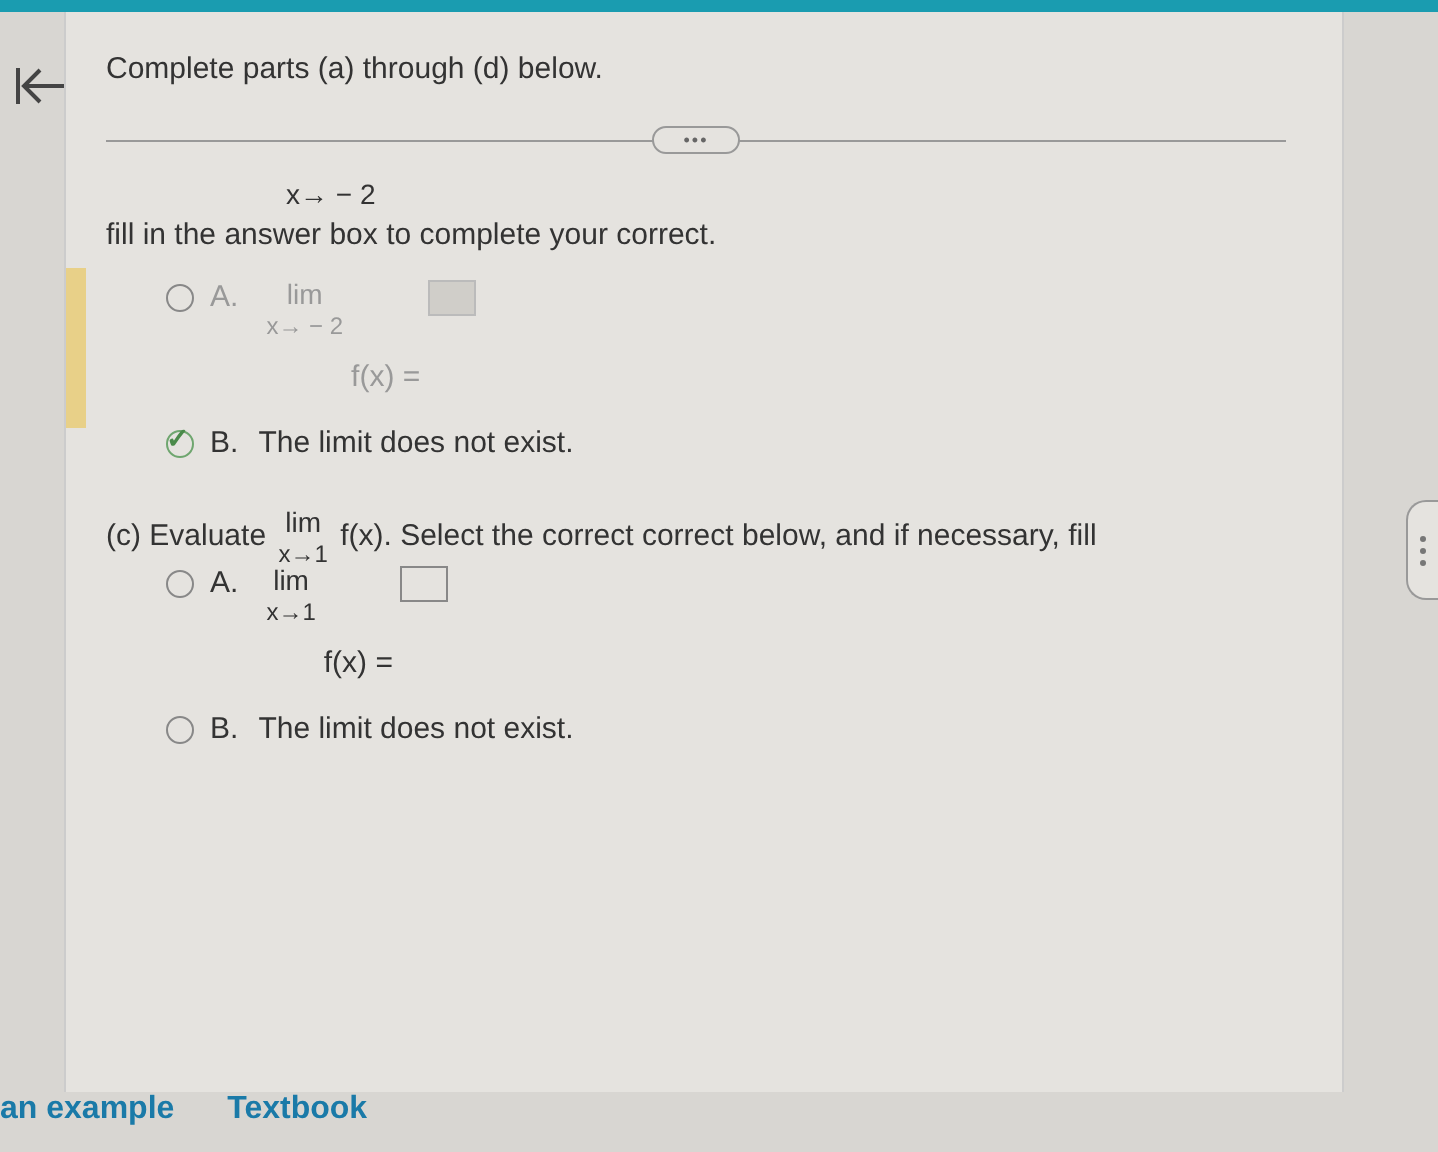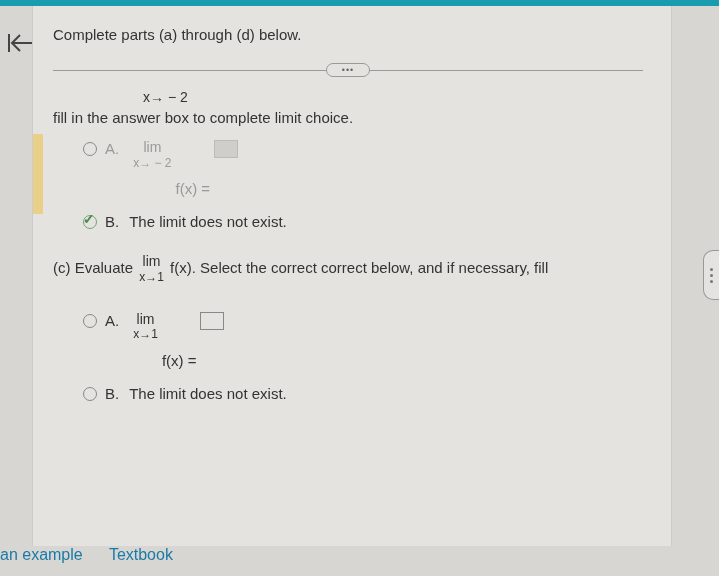--- a/index.html
+++ b/index.html
@@ -155,21 +155,21 @@
     margin-left: 4px;
   }
   .dne-text {
     font-size: 15px;
     color: #333;
   }
   .part-c {
     font-size: 15px;
     color: #333;
     line-height: 1.9;
-    margin-bottom: 28px;
+    margin-bottom: 0;
   }
   .inline-lim {
     display: inline-block;
     text-align: center;
     vertical-align: middle;
     font-size: 14px;
     line-height: 1.05;
     margin: 0 2px;
   }
   .inline-lim .sub { font-size: 12px; }
@@ -190,21 +190,21 @@
     gap: 3px;
   }
   .right-handle .dot {
     width: 3px; height: 3px; background: #777; border-radius: 50%;
   }
   .bottom-links {
     position: absolute;
     bottom: 12px;
     left: 0;
     font-size: 16px;
-    font-weight: normal;
+    font-weight: bold;
   }
   .link-example { color: #1a7aa8; margin-right: 22px; cursor: pointer; }
   .link-textbook { color: #1a7aa8; cursor: pointer; }
 </style>
 </head>
 <body>
 
 <div class="top-bar"></div>
 
 <div class="back-arrow">
@@ -218,21 +218,21 @@
 <div class="content-panel">
 
   <div class="instruction">Complete parts (a) through (d) below.</div>
 
   <div class="hr-wrap">
     <div class="hr-line"></div>
     <div class="hr-pill">•••</div>
   </div>
 
   <div class="prev-limit">x→ − 2</div>
-  <div class="fill-text">fill in the answer box to complete limit choice.</div>
+  <div class="fill-text">fill in the answer box to complete your correct.</div>
 
   <div class="option-block">
     <div class="highlight"></div>
 
     <div class="opt-row">
       <span class="radio"></span>
       <span class="opt-label gray">A.</span>
       <span class="lim-stack gray">
         <span>lim</span><br>
         <span class="sub">x→ − 2</span>

